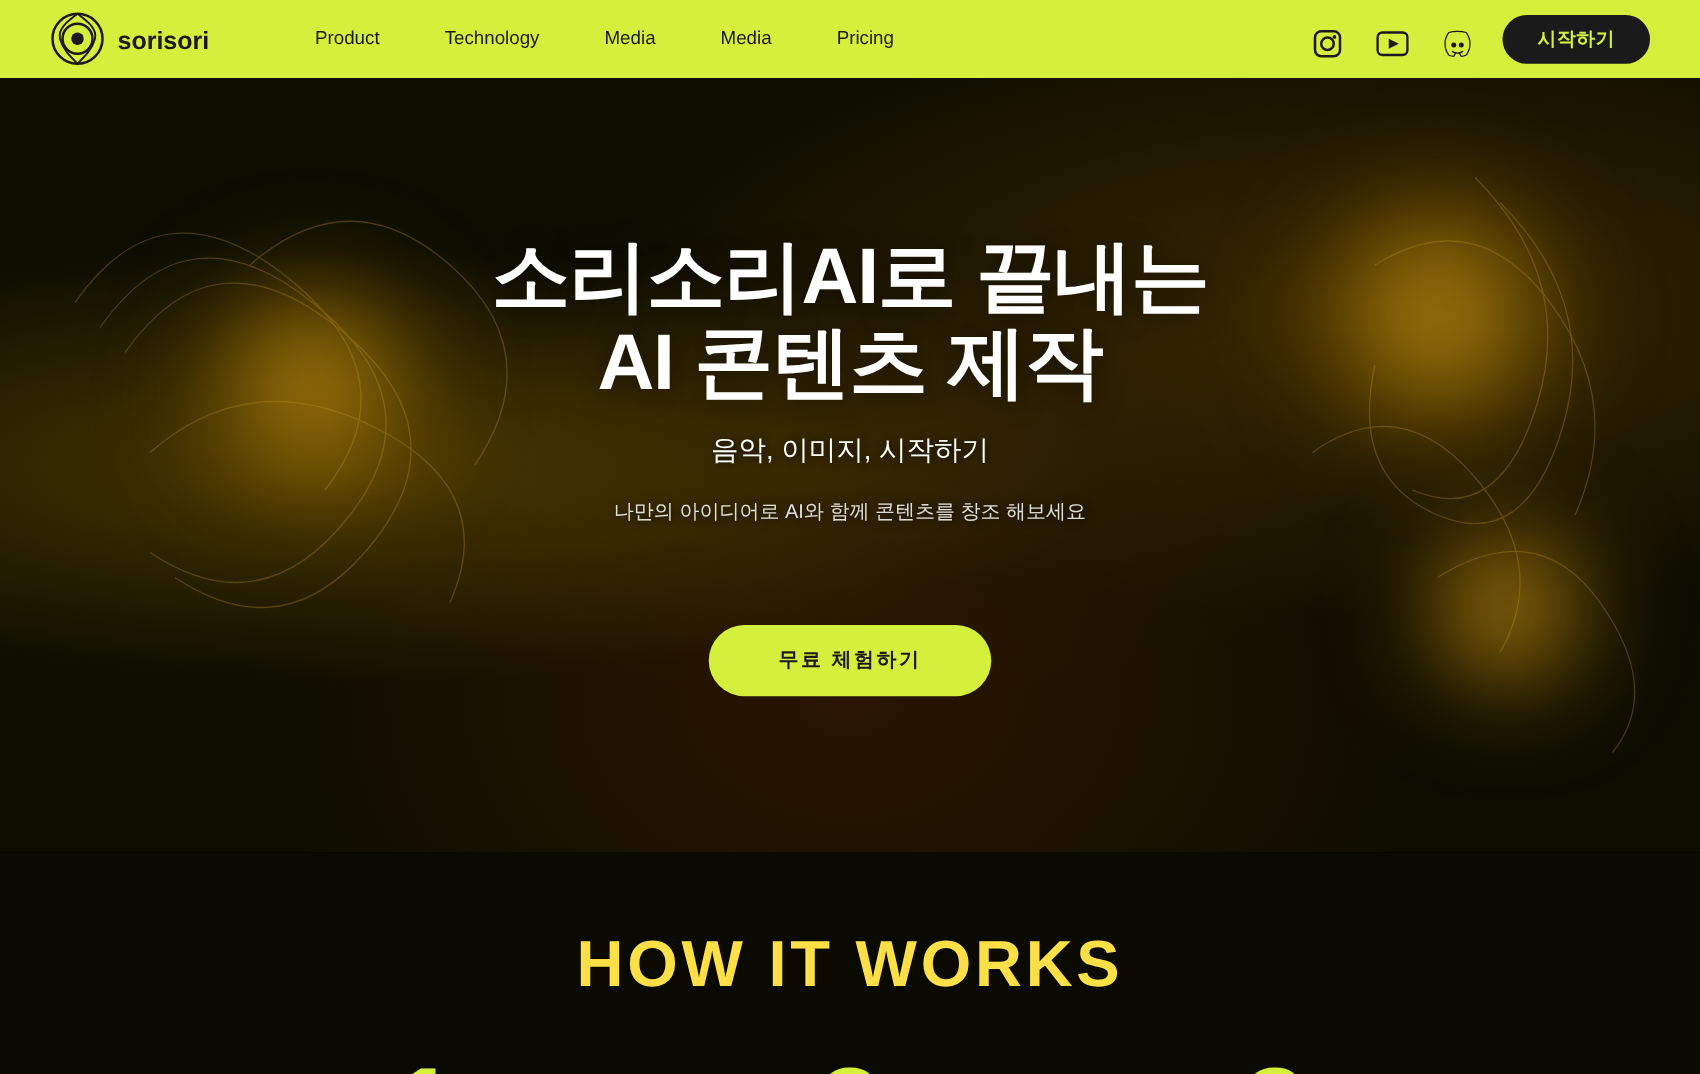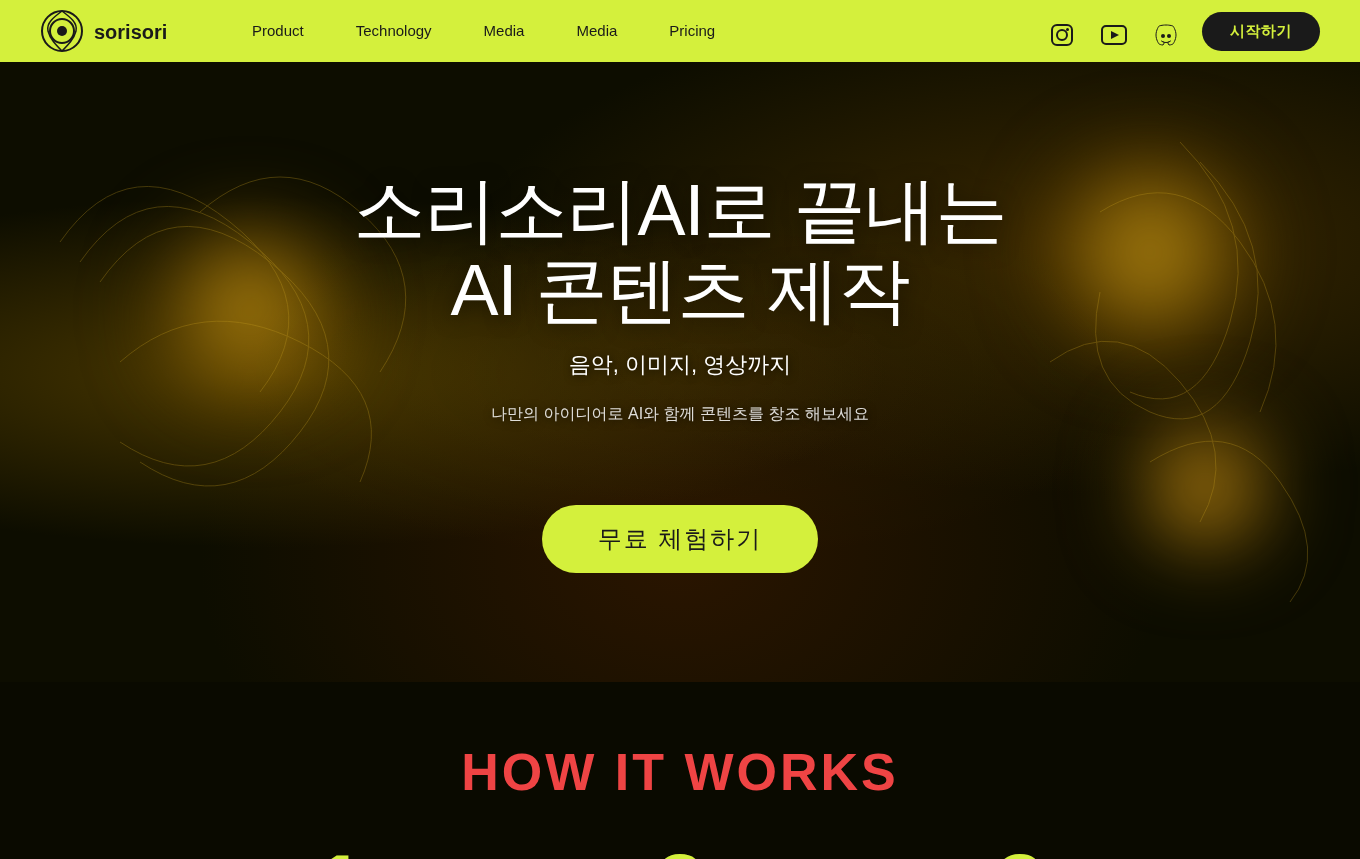--- a/index.html
+++ b/index.html
@@ -161,22 +161,22 @@
     .hero-content {
       position: relative;
       z-index: 2;
       display: flex;
       flex-direction: column;
       align-items: center;
       gap: 16px;
     }
 
     .hero-title {
-      font-size: 72px;
-      font-weight: 400;
+      font-size: 63px;
+      font-weight: 700;
       color: #fff;
       line-height: 1.1;
       letter-spacing: -1px;
       text-shadow: 2px 2px 20px rgba(0,0,0,0.5);
     }
 
     .hero-subtitle {
       font-size: 22px;
       color: #fff;
       font-weight: 400;
@@ -191,37 +191,37 @@
       text-shadow: 1px 1px 8px rgba(0,0,0,0.8);
     }
 
     .hero-cta {
       margin-top: 64px;
       background: #d4f03c;
       color: #1a1a1a;
       border: none;
       border-radius: 40px;
       padding: 18px 56px;
-      font-size: 24px;
-      font-weight: 400;
+      font-size: 16px;
+      font-weight: 700;
       cursor: pointer;
       letter-spacing: 2px;
     }
 
     
     .how-section {
       background: #0a0a00;
       padding: 60px 0 40px;
       text-align: center;
     }
 
     .how-title {
       font-size: 52px;
       font-weight: 900;
-      color: #ef4444;
+      color: #fde047;
       letter-spacing: 3px;
       margin-bottom: 40px;
     }
 
     .how-steps {
       display: flex;
       justify-content: center;
       gap: 0;
     }
 
@@ -335,21 +335,21 @@
     </g>
 
     <ellipse cx="680" cy="310" rx="500" ry="200" fill="url(#glow2)" opacity="0.15"></ellipse>
   </svg>
 
   <div class="hero-content">
     <h1 class="hero-title">
       <span>소리소리AI로 끝내는</span><br>
       <span>AI 콘텐츠 제작</span>
     </h1>
-    <p class="hero-subtitle">음악, 이미지, 영상까지</p>
+    <p class="hero-subtitle">음악, 이미지, 시작하기</p>
     <p class="hero-desc">나만의 아이디어로 AI와 함께 콘텐츠를 창조 해보세요</p>
     <button class="hero-cta">무료  체험하기</button>
   </div>
 </section>
 
 <section class="how-section">
   <h2 class="how-title">HOW IT WORKS</h2>
   <div class="how-steps">
     <div class="how-step">
       <span class="step-number">1</span>

